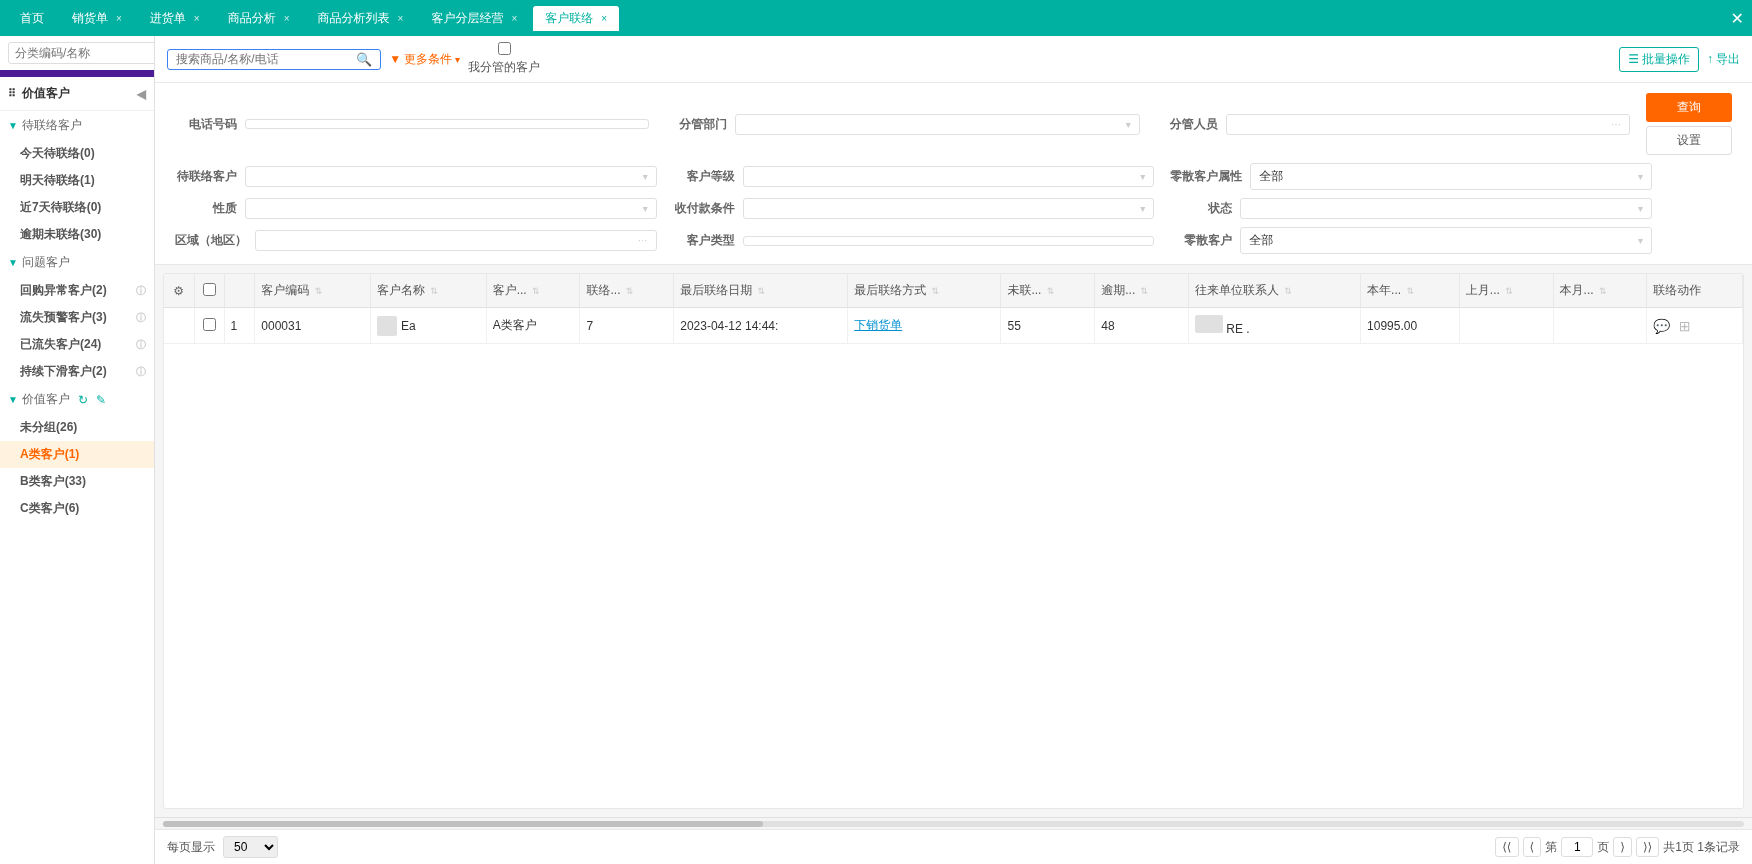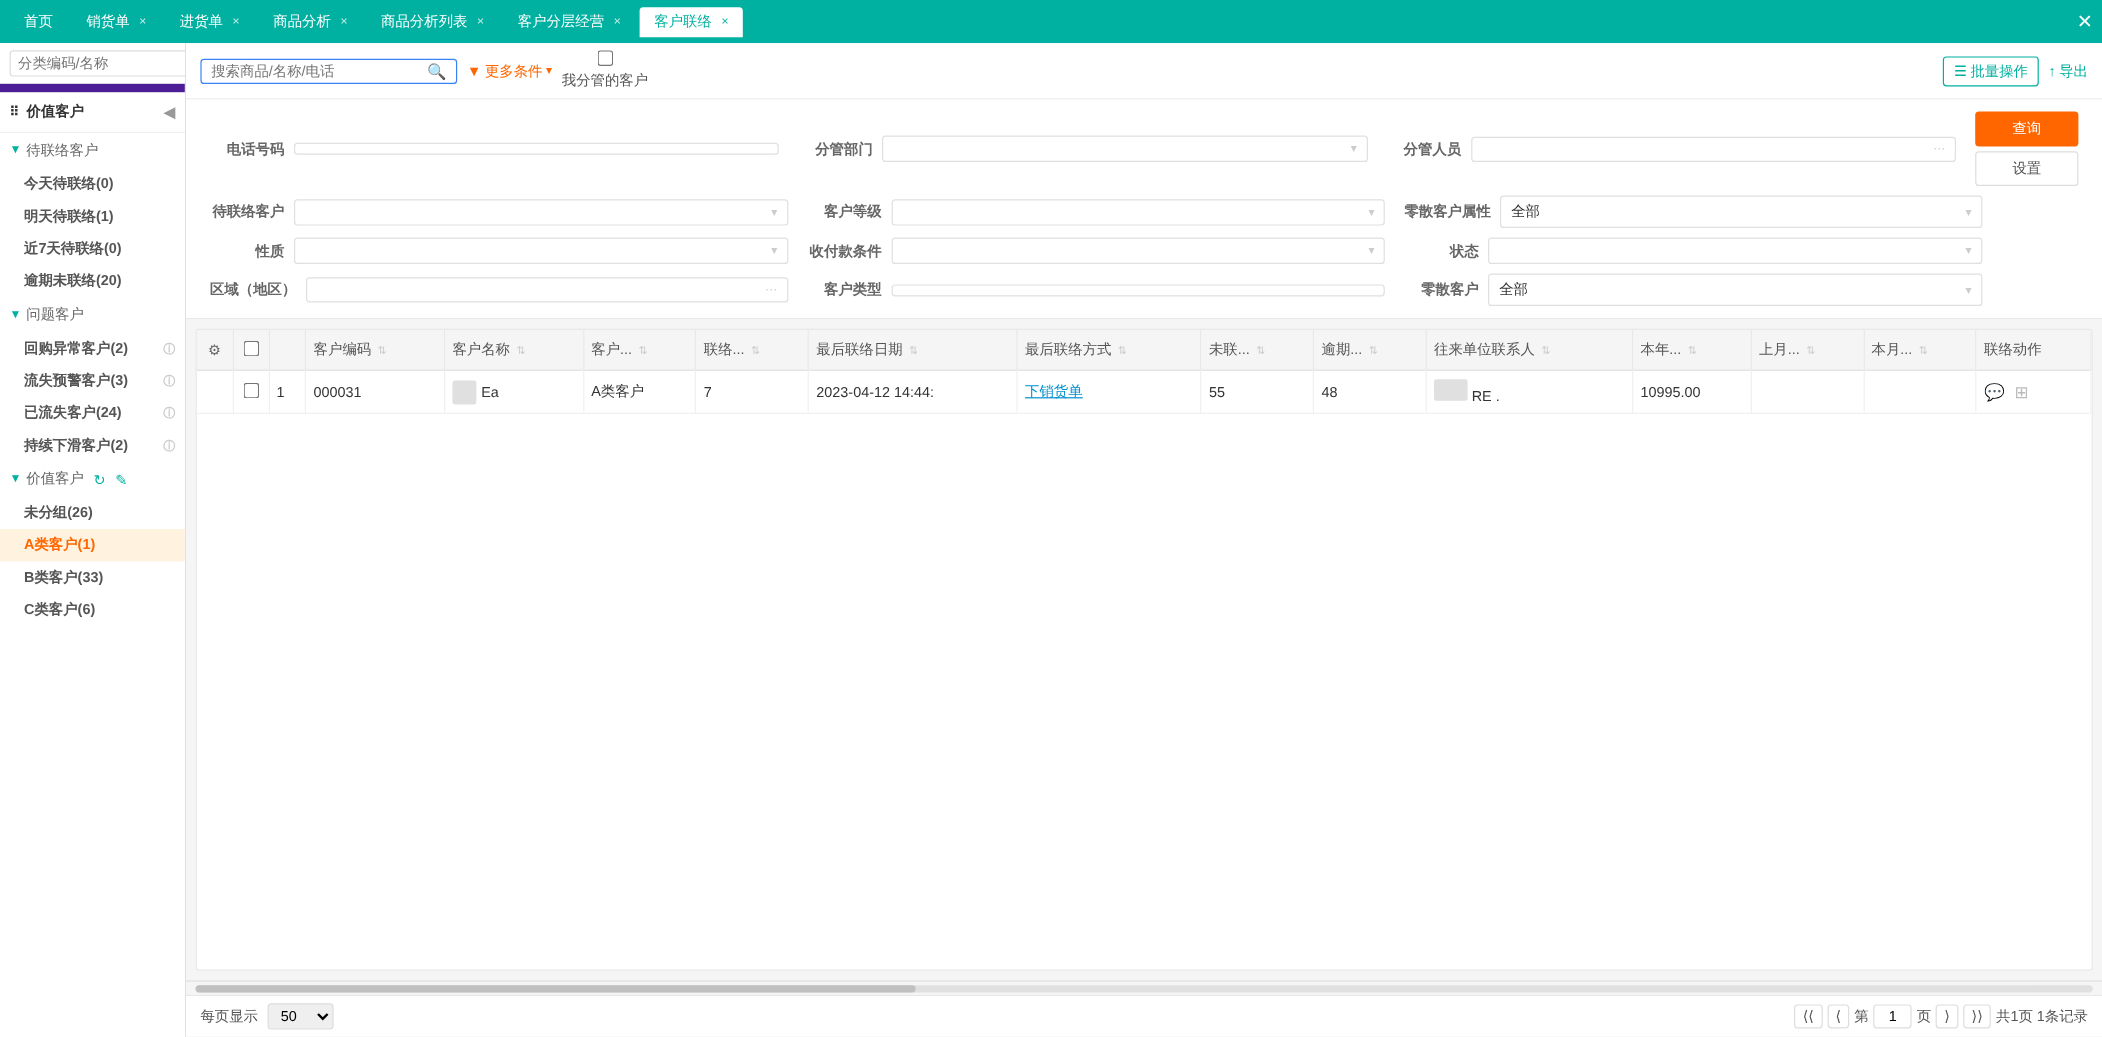--- a/index.html
+++ b/index.html
@@ -142,21 +142,21 @@
     <div class="sidebar-item">
       <span>今天待联络(0)</span>
     </div>
     <div class="sidebar-item">
       <span>明天待联络(1)</span>
     </div>
     <div class="sidebar-item">
       <span>近7天待联络(0)</span>
     </div>
     <div class="sidebar-item">
-      <span>逾期未联络(20)</span>
+      <span>逾期未联络(30)</span>
     </div>
 
     <div class="sidebar-section-header">
       <span class="arrow">▼</span>
       <span>问题客户</span>
     </div>
     <div class="sidebar-item">
       <span>回购异常客户(2)</span>
       <span class="info-icon">ⓘ</span>
     </div>

